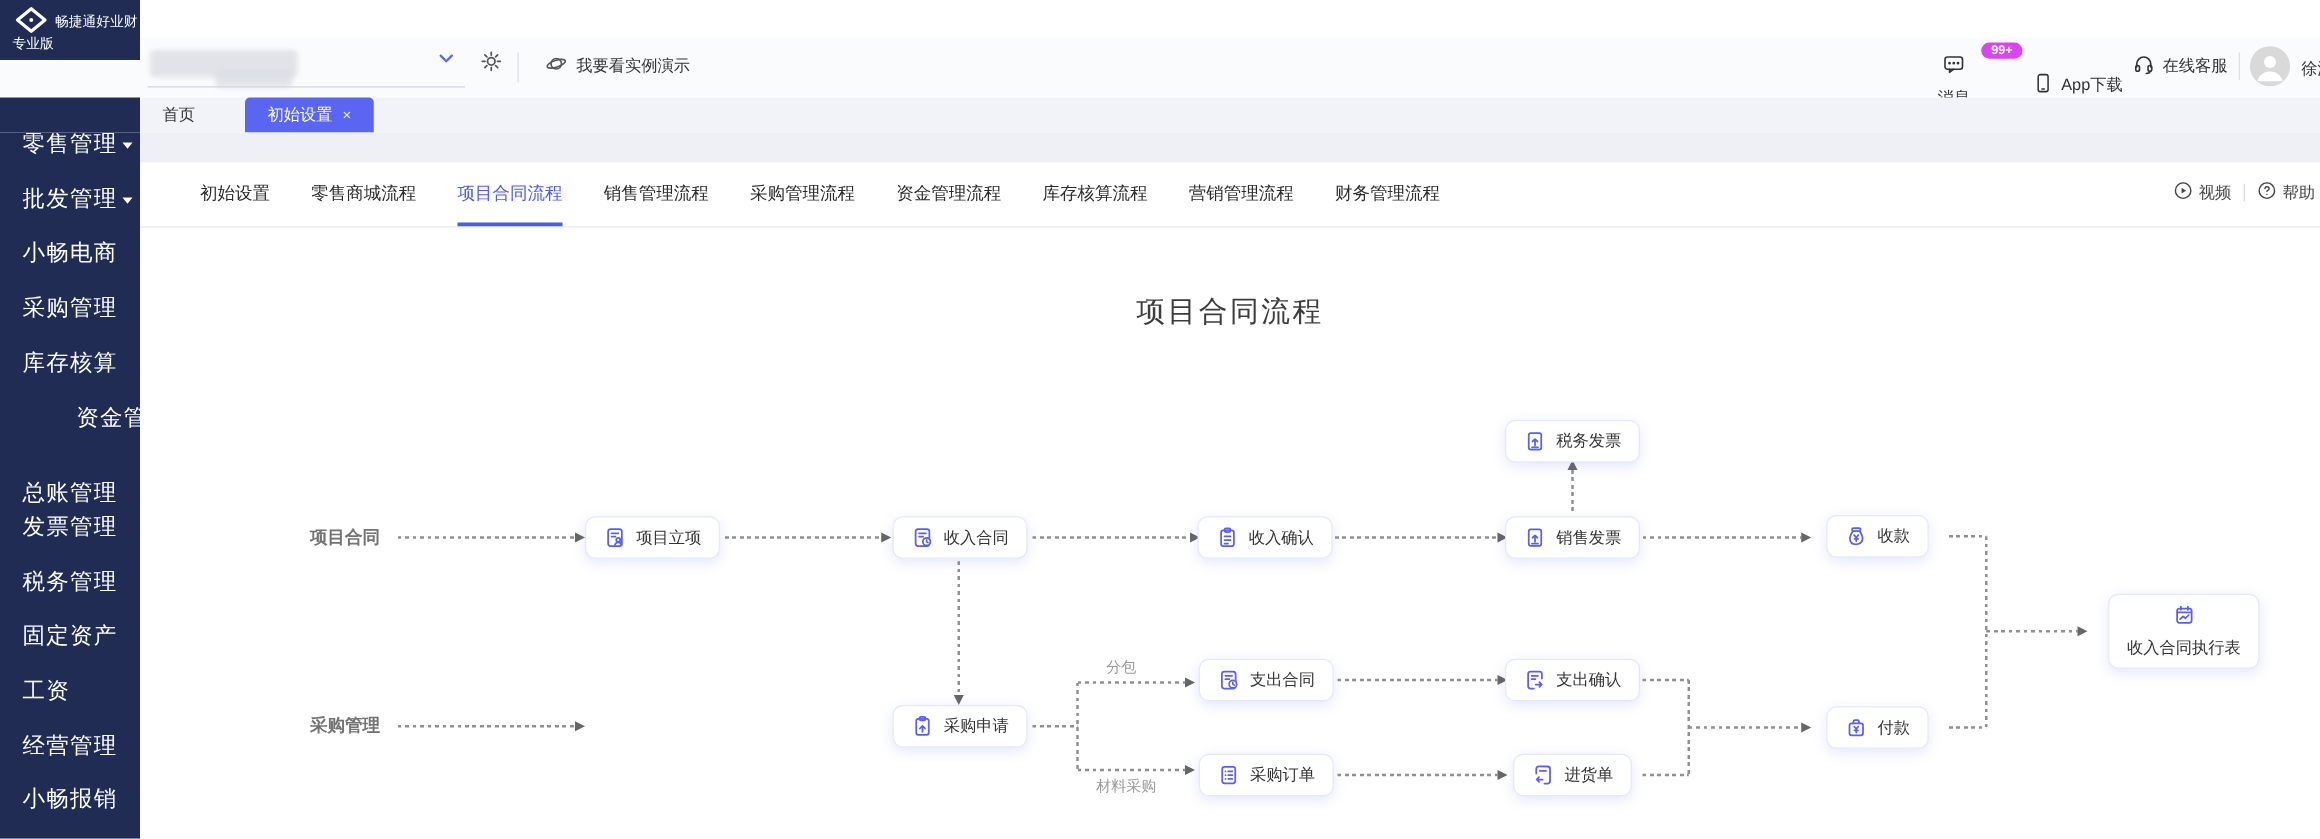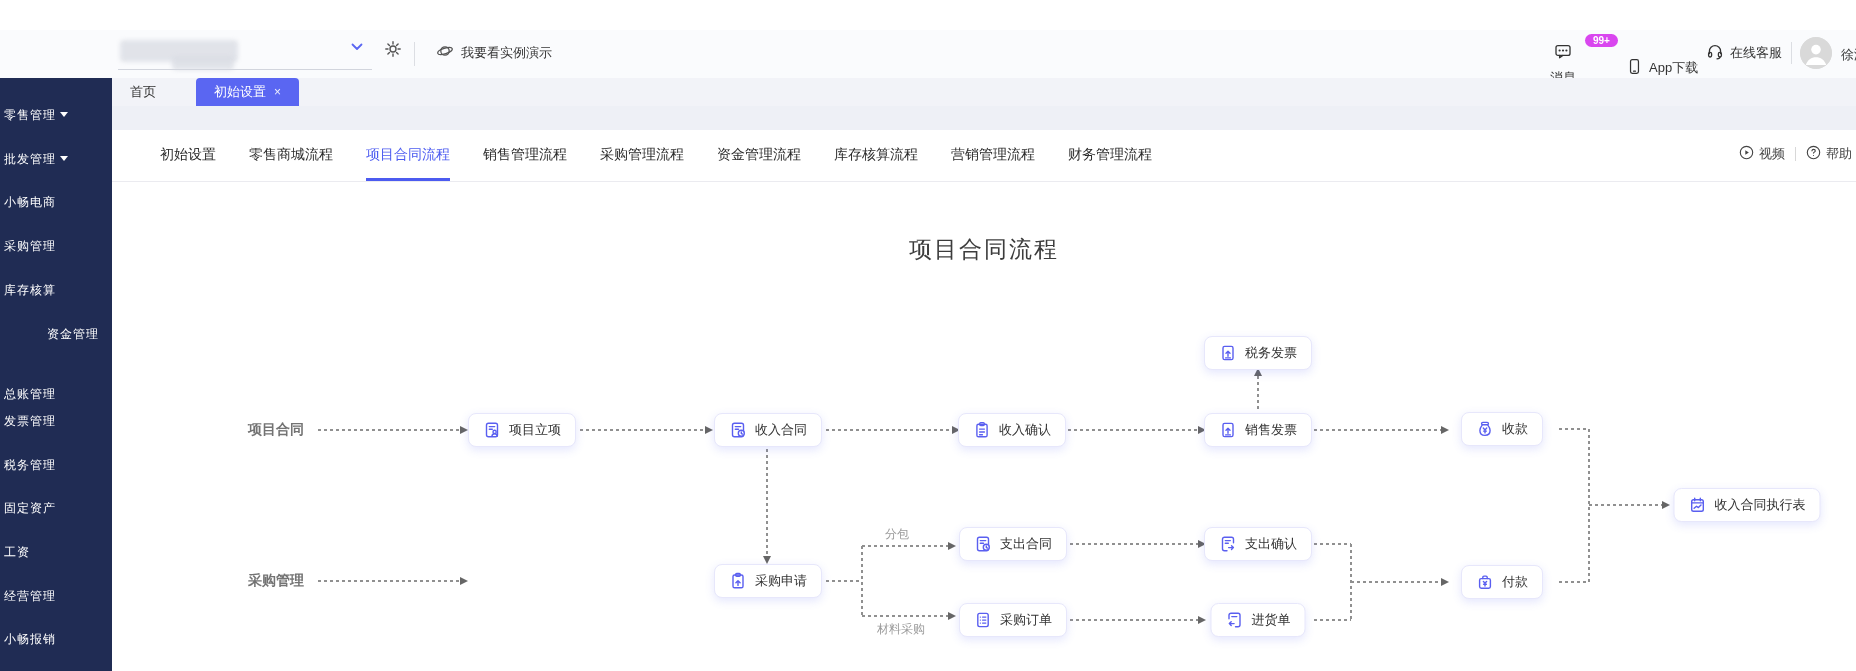--- a/index.html
+++ b/index.html
@@ -31,21 +31,21 @@
   
   #wintab-row { position:absolute; left:112px; top:78px; width:1744px; height:28px; background:#f2f3f8; display:flex; align-items:stretch; }
   .wintab { display:flex; align-items:center; padding:0 18px; font-size:13px; color:#333; cursor:pointer; }
   .wintab.active { background:#5a66f2; color:#fff; border-radius:4px 4px 0 0; margin-left:22px; gap:8px; }
   .wintab .x { font-size:12px; opacity:.9; cursor:pointer; }
   #sidebar-topfill { position:absolute; left:0; top:78px; width:112px; height:28px; background:#202c54; }
 
   
   #sidebar { position:absolute; left:0; top:106px; width:112px; height:565px; background:#202c54; }
   .side-item { position:absolute; left:0; width:112px; height:24px; line-height:24px; text-align:left;
-    padding-left:4px; color:#fff; font-size:12px; font-weight:500; letter-spacing:1px; cursor:pointer; white-space:nowrap; }
+    padding-left:18px; color:#fff; font-size:18px; font-weight:500; letter-spacing:1px; cursor:pointer; white-space:nowrap; }
   .side-caret { display:inline-block; margin-left:4px; vertical-align:2px;
     border-left:4px solid transparent; border-right:4px solid transparent; border-top:5px solid #fff; }
 
   
   #band { position:absolute; left:112px; top:106px; width:1744px; height:24px; background:#eef0f6; }
   #card { position:absolute; left:112px; top:130px; width:1744px; height:541px; background:#fff; }
 
   
   #pagetabs { position:absolute; left:112px; top:130px; width:1744px; height:52px; border-bottom:1px solid #ebebf0;
     display:flex; align-items:stretch; padding-left:48px; }
@@ -147,20 +147,30 @@
 
   <div id="avatar">
     <svg width="32" height="32" viewBox="0 0 32 32">
         <circle cx="16" cy="16" r="16" fill="#d9d9d9"></circle>
         <circle cx="16" cy="12.6" r="4.8" fill="#fff"></circle>
         <path d="M5.8 28c1.6-5.2 5.6-7.8 10.2-7.8s8.6 2.6 10.2 7.8z" fill="#fff"></path>
       </svg>
   </div>
   <div id="username">徐泽</div>
 
+  <div id="logo-block">
+    <span id="logo-mark">
+      <svg width="26" height="22" viewBox="0 0 26 22" fill="none" stroke="#fff" stroke-width="2.6" stroke-linejoin="round">
+          <path d="M13 2L24 11 13 20 2 11z"></path>
+          <circle cx="13" cy="11" r="1.6" fill="#fff" stroke="none"></circle>
+        </svg>
+    </span>
+    <span id="brand-name">畅捷通好业财</span>
+    <span id="brand-edition">专业版</span>
+  </div>
 
   <div id="sidebar-topfill"></div>
   <div id="wintab-row">
       <div class="wintab">
         <span>首页</span>
       </div>
       <div class="wintab active">
         <span>初始设置</span>
         <span class="x">×</span>
       </div>
@@ -313,21 +323,21 @@
       <div class="node" style="left: 1502px; top: 429px;">
         <span>
           <svg width="18" height="18" viewBox="0 0 18 18" fill="none" stroke="#5a5ff0" stroke-width="1.4" stroke-linecap="round" stroke-linejoin="round">
             <rect x="5.6" y="2.4" width="6.8" height="2.4" rx="1.2"></rect>
             <path d="M6.3 4.9c-1.5 2-2.4 3.7-2.4 5.6 0 3.1 2.1 4.9 5.1 4.9s5.1-1.8 5.1-4.9c0-1.9-.9-3.6-2.4-5.6"></path>
             <path d="M7.3 8.1L9 9.9l1.7-1.8M9 9.9v3M7.6 11.1h2.8"></path>
           </svg>
         </span>
         <span>收款</span>
       </div>
-      <div class="node" style="left: 1747px; top: 505px;">
+      <div class="node" style="left: 1747px; top: 505px; flex-direction: column;">
         <span>
           <svg width="18" height="18" viewBox="0 0 18 18" fill="none" stroke="#5a5ff0" stroke-width="1.4" stroke-linecap="round" stroke-linejoin="round">
             <rect x="3.2" y="3.8" width="11.6" height="11.4" rx="1.8"></rect>
             <path d="M6.2 2.2v2.6M11.8 2.2v2.6M3.4 6.9h11.2"></path>
             <path d="M5.6 12.3l2.4-2.1 1.9 1.4 2.6-2.6"></path>
           </svg>
         </span>
         <span>收入合同执行表</span>
       </div>
       <div class="node" style="left: 768px; top: 581px;">

